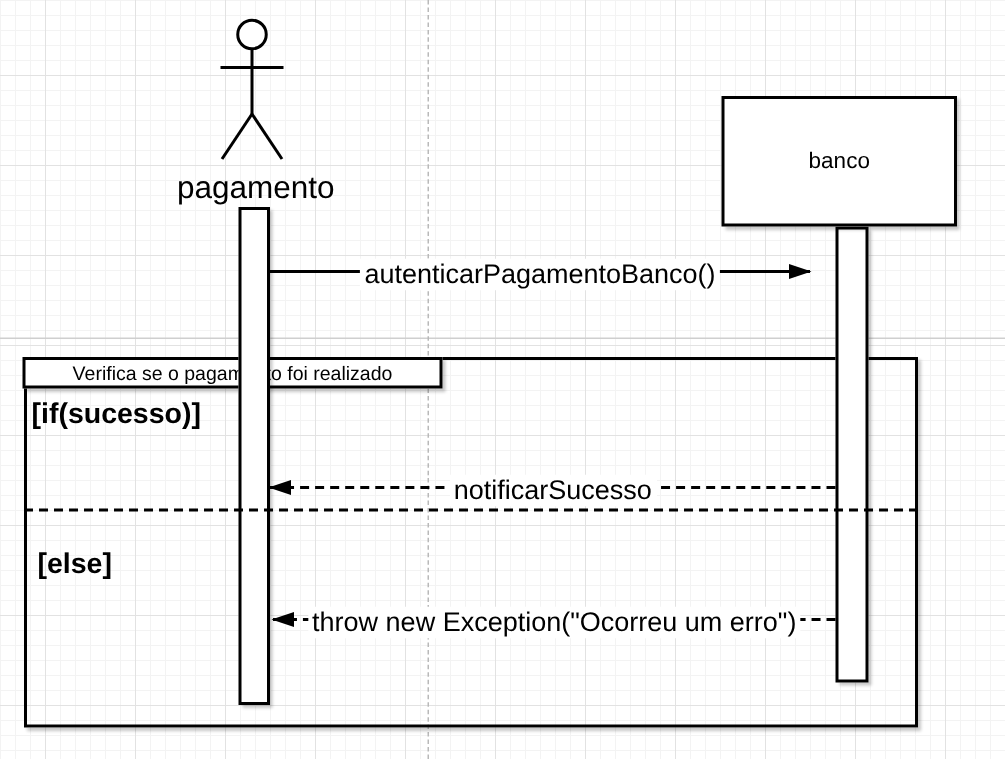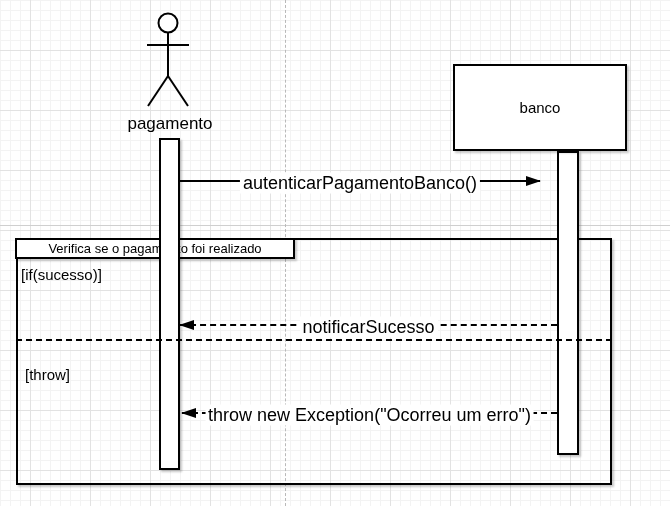--- a/index.html
+++ b/index.html
@@ -24,39 +24,39 @@
   .page-hline { left: 0; top: 225px; width: 670px; height: 0;
     border-top: 1px solid #cfcfcf; z-index: 1; }
   .page-vline { left: 285px; top: 0; width: 0; height: 506px;
     border-left: 1px dashed #b9b9b9; z-index: 1; }
 
   
   .shape-shadow { box-shadow: 2px 2px 2px rgba(0,0,0,0.22); }
 
   .actor-figure { left: 144px; top: 10px; width: 48px; height: 98px; z-index: 4; }
   .actor-label { left: 118px; top: 114px; width: 104px; text-align: center;
-    font-size: 17px; z-index: 4; }
+    font-size: 21px; z-index: 4; }
 
-  .object-box { left: 453px; top: 64px; width: 174px; height: 87px;
+  .object-box { left: 481px; top: 64px; width: 157px; height: 87px;
     background: #fff; border: 2px solid #000;
     display: flex; align-items: center; justify-content: center;
     font-size: 15px; z-index: 4; text-align: right; }
 
   .lifeline-bar { background: #fff; border: 2px solid #000; z-index: 4; }
   .bar-pagamento { left: 159px; top: 138px; width: 21px; height: 332px; }
   .bar-banco    { left: 557px; top: 151px; width: 22px; height: 304px; }
 
   
   .fragment-frame { left: 16px; top: 238px; width: 596px; height: 247px;
     border: 2px solid #000; background: transparent; z-index: 2; }
   .fragment-title { left: 15px; top: 238px; width: 280px; height: 21px;
     background: #fff; border: 2px solid #000;
     display: flex; align-items: center; justify-content: center;
     font-size: 13px; white-space: nowrap; z-index: 3; }
-  .guard-label { font-size: 15px; z-index: 5; white-space: nowrap; }
+  .guard-label { font-size: 19px; z-index: 5; white-space: nowrap; font-weight: bold; }
   .guard-if   { left: 21px; top: 266px; }
   .guard-else { left: 25px; top: 366px; }
   .fragment-divider { left: 16px; top: 339px; width: 596px; height: 0;
     border-top: 2px dashed #000; z-index: 5; }
 
   
   .msg { height: 0; z-index: 6; }
   .msg-line-solid  { border-top: 2px solid #000; }
   .msg-line-dashed { border-top: 2px dashed #000; margin-top: 28px; }
   .msg-1 { left: 180px; top: 180px; width: 360px; }
@@ -76,21 +76,21 @@
 <div id="canvas">
 
   <div class="abs page-hline"></div>
   <div class="abs page-vline"></div>
 
   <div class="abs fragment-frame shape-shadow"></div>
   <div class="abs fragment-title shape-shadow">
     <span>Verifica se o pagamento foi realizado</span>
   </div>
   <div class="abs guard-label guard-if">[if(sucesso)]</div>
-  <div class="abs guard-label guard-else">[throw]</div>
+  <div class="abs guard-label guard-else">[else]</div>
 
   <div class="abs lifeline-bar bar-pagamento shape-shadow"></div>
   <div class="abs lifeline-bar bar-banco shape-shadow"></div>
 
   <div class="abs fragment-divider"></div>
 
   <svg class="abs actor-figure" viewBox="0 0 48 98">
     <circle cx="24" cy="13" r="9.5" fill="#ffffff" stroke="#000000" stroke-width="2"></circle>
     <line x1="24" y1="22.5" x2="24" y2="66" stroke="#000000" stroke-width="2"></line>
     <line x1="3" y1="35" x2="45" y2="35" stroke="#000000" stroke-width="2"></line>

